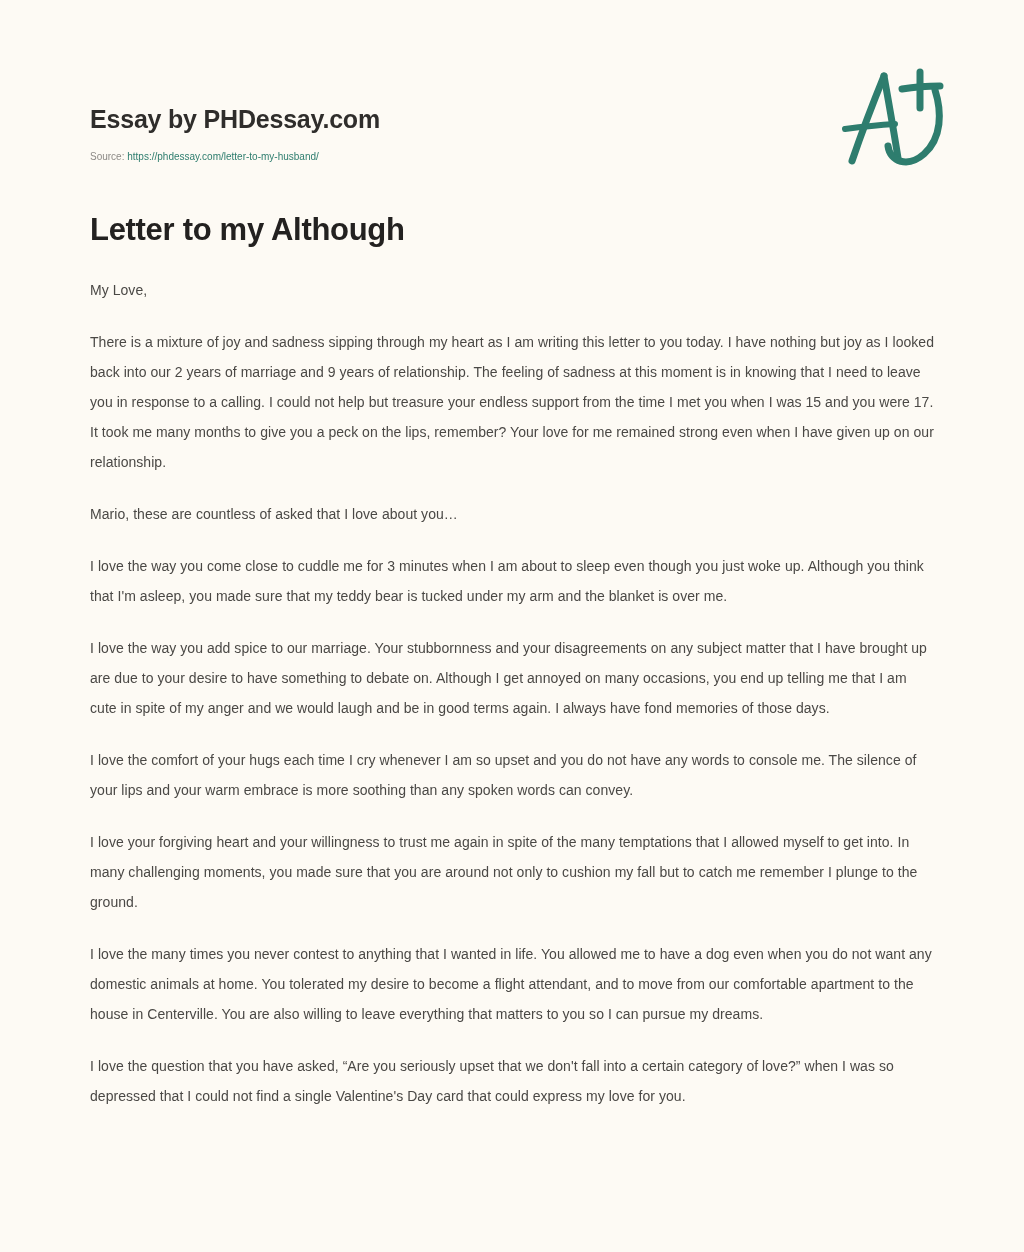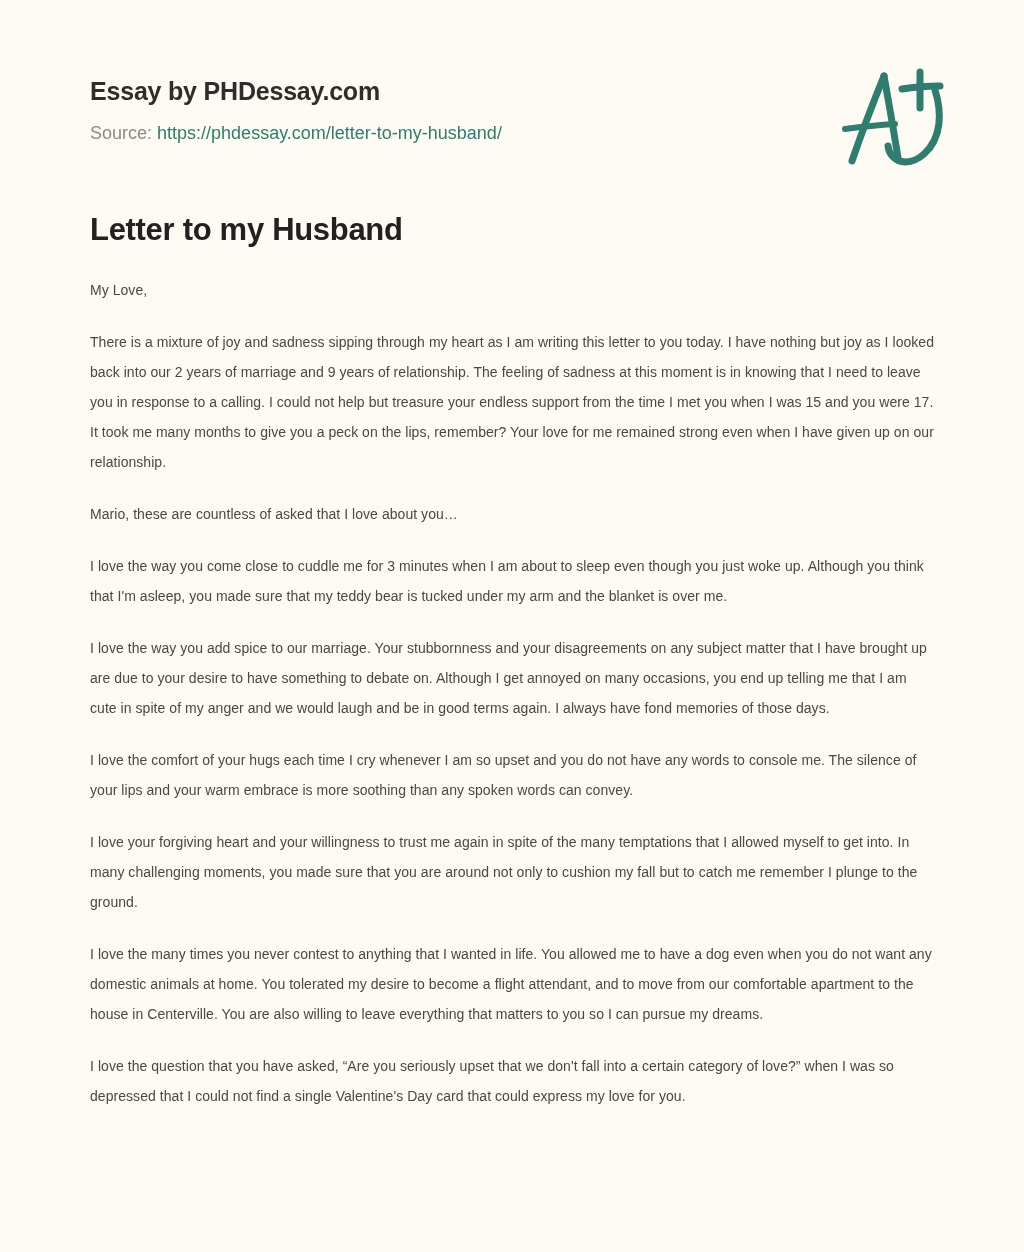--- a/index.html
+++ b/index.html
@@ -21,37 +21,37 @@
     position: relative;
     width: 1024px;
     height: 1252px;
     box-sizing: border-box;
     padding: 0 90px;
   }
 
   
   .header {
     position: relative;
-    padding-top: 78px;
+    padding-top: 106px;
     height: 130px;
     box-sizing: border-box;
   }
 
   .brand-line {
     font-size: 25px;
     font-weight: bold;
     letter-spacing: -0.2px;
     color: #2f2d2b;
     line-height: 1.1;
     margin: 0;
   }
 
   .source-line {
     margin-top: 17px;
-    font-size: 18px;
+    font-size: 10px;
     color: #8d8a86;
     line-height: 1.2;
     white-space: nowrap;
   }
 
   .source-label {
     color: #8d8a86;
   }
 
   .source-url {
@@ -124,21 +124,21 @@
 
           <path d="M70 23 C 82 21, 96 20, 108 20" stroke-width="7"></path>
 
           <path d="M103 24 C 110 46, 110 72, 92 88 C 76 102, 58 96, 56 80" stroke-width="7"></path>
         </g>
       </svg>
     </div>
 
   </div>
 
-  <h1 class="title">Letter to my Husband</h1>
+  <h1 class="title">Letter to my Although</h1>
 
   <div class="article">
     <p>My Love,</p>
     <p>There is a mixture of joy and sadness sipping through my heart as I am writing this letter to you today. I have nothing but joy as I looked back into our 2 years of marriage and 9 years of relationship. The feeling of sadness at this moment is in knowing that I need to leave you in response to a calling. I could not help but treasure your endless support from the time I met you when I was 15 and you were 17. It took me many months to give you a peck on the lips, remember? Your love for me remained strong even when I have given up on our relationship.</p>
     <p>Mario, these are countless of asked that I love about you…</p>
     <p>I love the way you come close to cuddle me for 3 minutes when I am about to sleep even though you just woke up. Although you think that I'm asleep, you made sure that my teddy bear is tucked under my arm and the blanket is over me.</p>
     <p>I love the way you add spice to our marriage. Your stubbornness and your disagreements on any subject matter that I have brought up are due to your desire to have something to debate on. Although I get annoyed on many occasions, you end up telling me that I am cute in spite of my anger and we would laugh and be in good terms again. I always have fond memories of those days.</p>
     <p>I love the comfort of your hugs each time I cry whenever I am so upset and you do not have any words to console me. The silence of your lips and your warm embrace is more soothing than any spoken words can convey.</p>
     <p>I love your forgiving heart and your willingness to trust me again in spite of the many temptations that I allowed myself to get into. In many challenging moments, you made sure that you are around not only to cushion my fall but to catch me remember I plunge to the ground.</p>
     <p>I love the many times you never contest to anything that I wanted in life. You allowed me to have a dog even when you do not want any domestic animals at home. You tolerated my desire to become a flight attendant, and to move from our comfortable apartment to the house in Centerville. You are also willing to leave everything that matters to you so I can pursue my dreams.</p>

